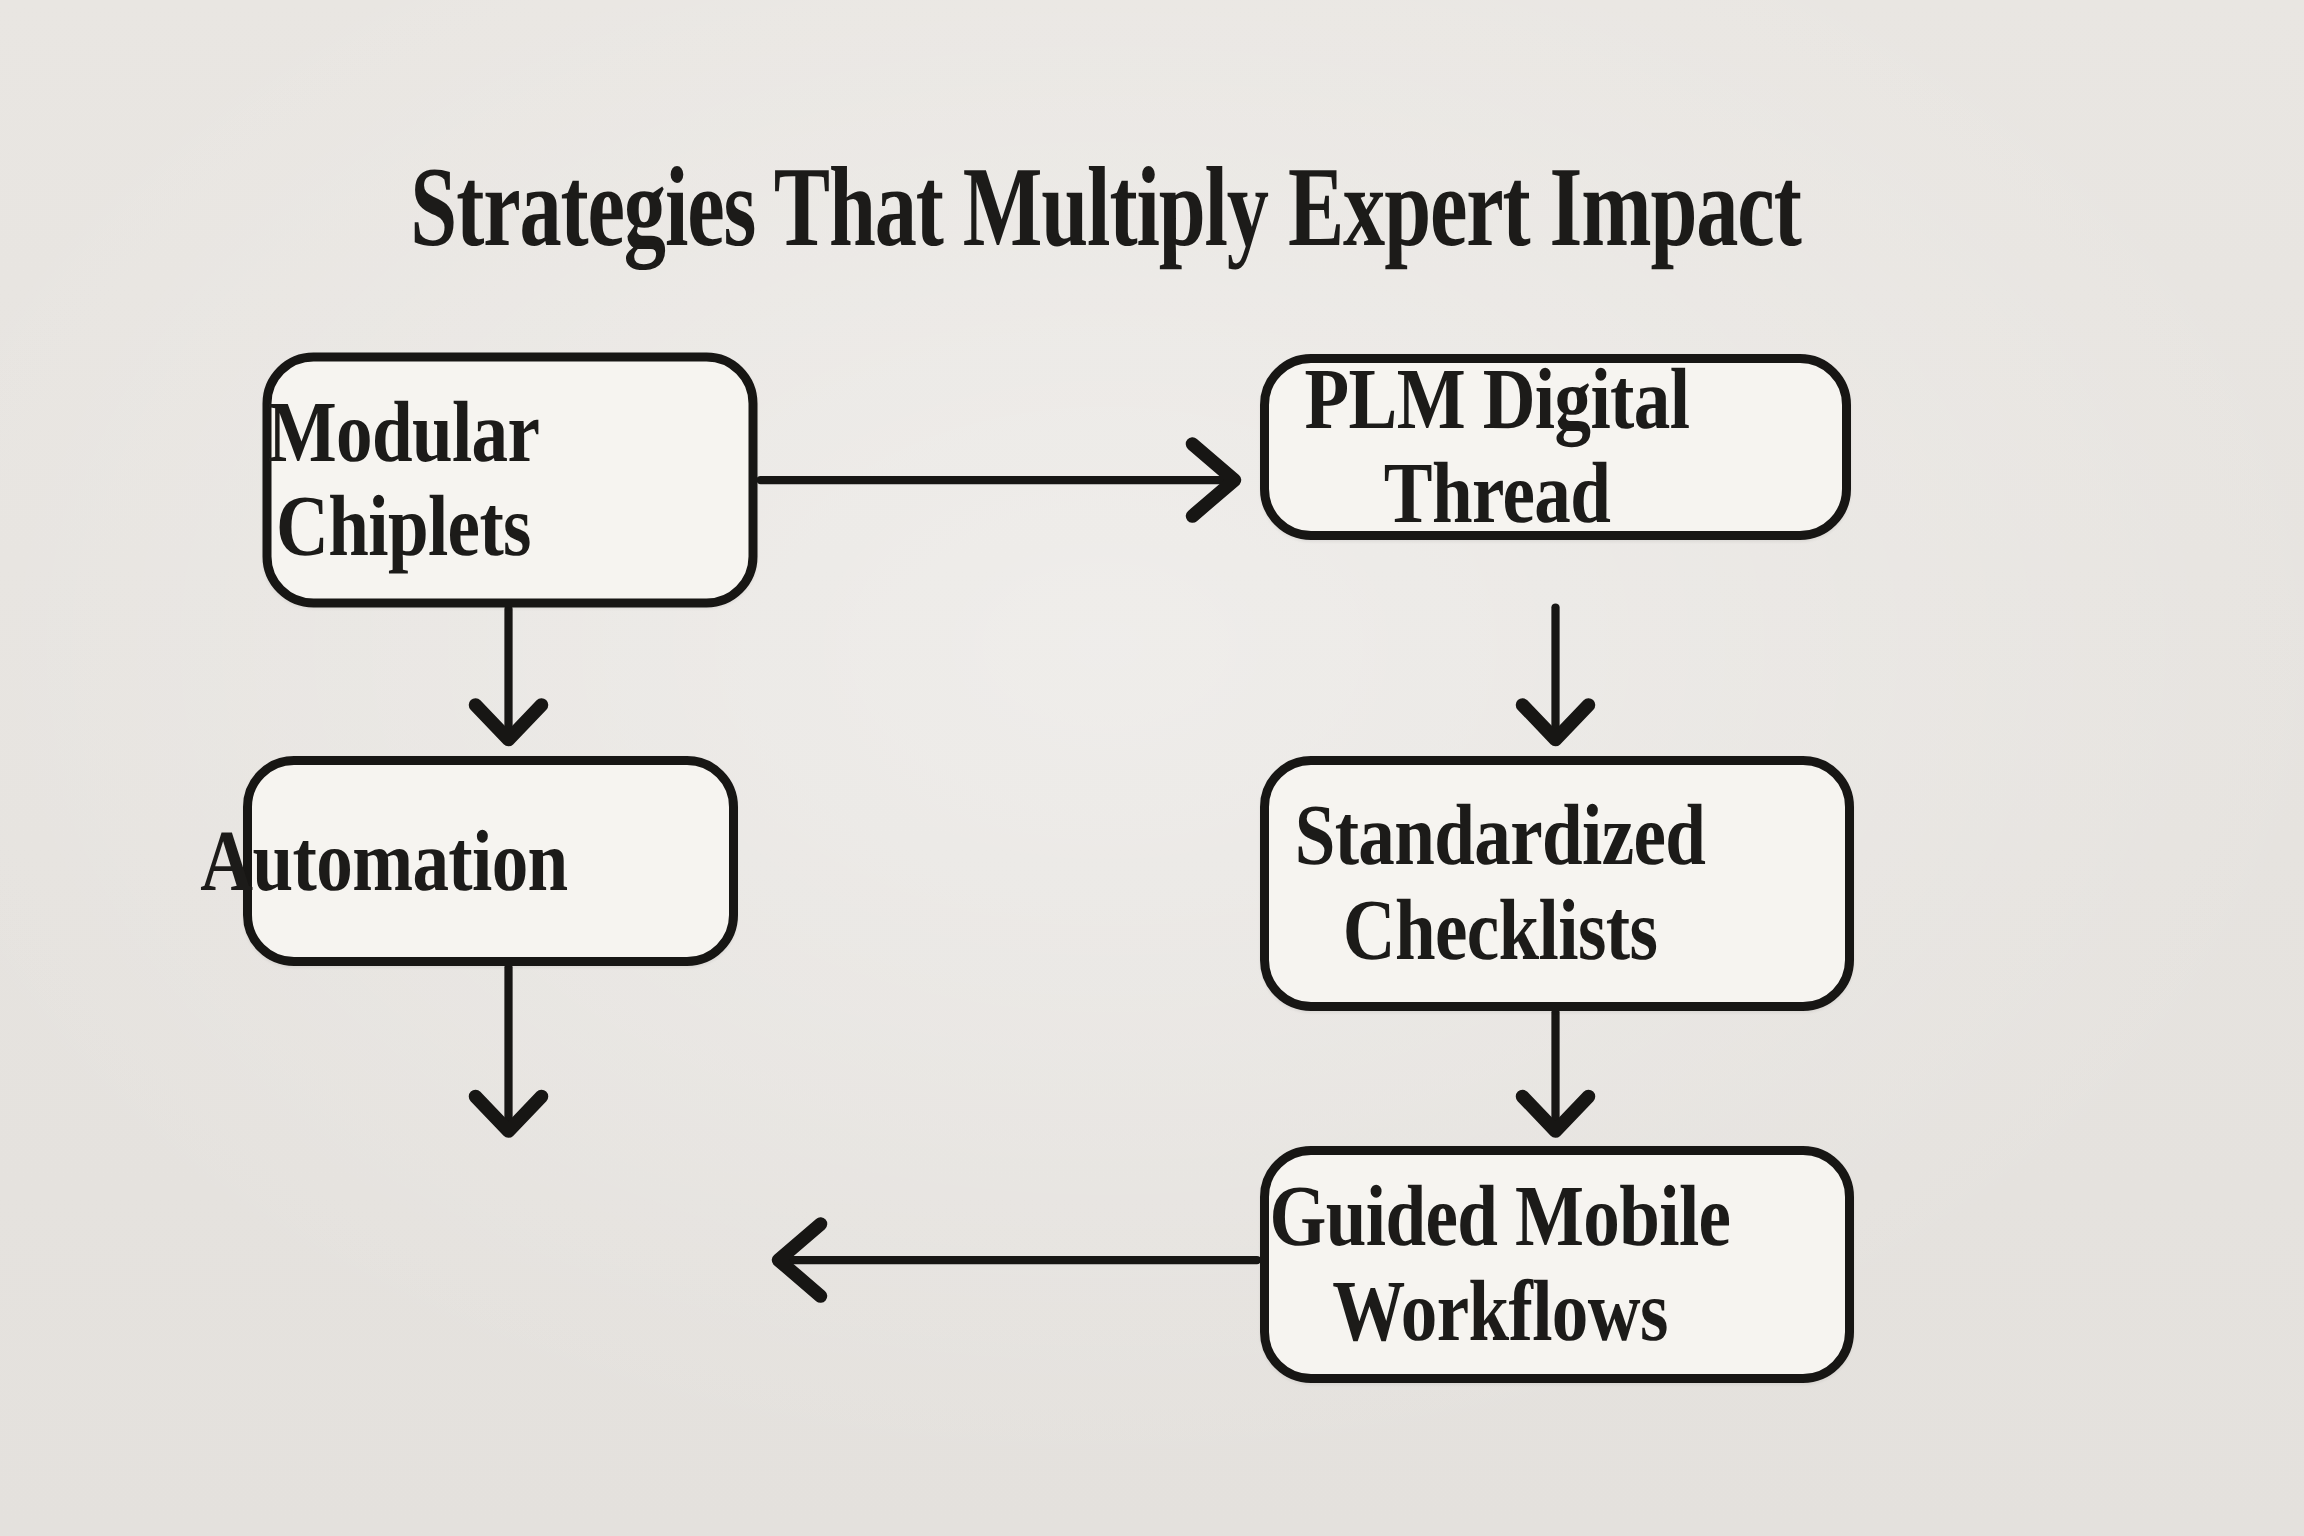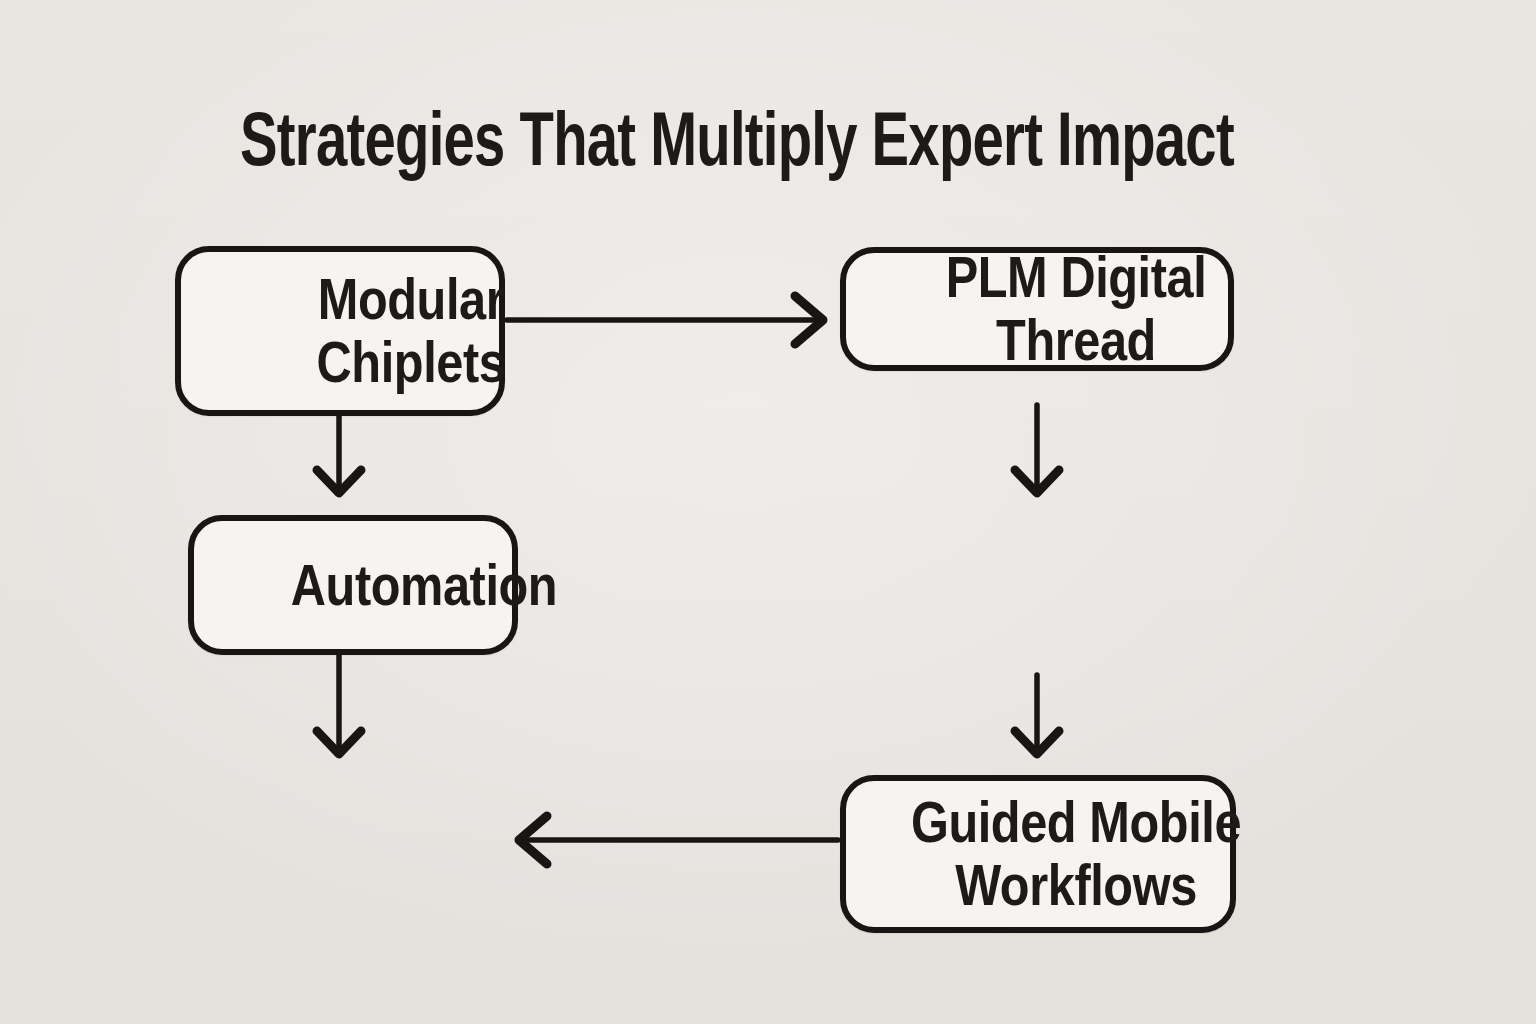--- a/index.html
+++ b/index.html
@@ -12,20 +12,21 @@
     overflow: hidden;
     font-family: "Liberation Sans", "DejaVu Sans", sans-serif;
   }
   .canvas {
     position: relative;
     width: 1536px;
     height: 1024px;
     background:
       radial-gradient(ellipse 1200px 800px at 48% 42%, rgba(255,255,255,0.35), rgba(255,255,255,0) 70%),
       linear-gradient(180deg, #e9e6e2 0%, #e6e3df 55%, #e4e1dd 100%);
+    font-family: Liberation Serif, serif;
   }
   .title {
     position: absolute;
     top: 96px;
     left: -31px;
     width: 1536px;
     text-align: center;
     font-size: 76px;
     font-weight: 700;
     line-height: 1.12;
@@ -36,40 +37,39 @@
     transform-origin: 50% 50%;
   }
   .node {
     position: absolute;
     box-sizing: border-box;
     background: #f6f4f0;
     border: 6px solid #171614;
     border-radius: 34px;
     display: flex;
     align-items: center;
-    justify-content: flex-start;
+    justify-content: flex-end;
     box-shadow: 0 1px 2px rgba(0,0,0,0.06);
-    margin-top: 11px;
   }
   .node-label {
     flex: 0 0 auto;
     width: 460px;
     text-align: center;
     font-size: 58px;
     font-weight: 700;
     line-height: 1.08;
     letter-spacing: -0.5px;
     color: #1c1b19;
     white-space: pre-line;
     transform: scaleX(0.84);
     transform-origin: 50% 50%;
   }
   
   .node-modular     { left: 175px; top: 235px; width: 330px; height: 170px; }
-  .node-automation  { left: 188px; top: 504px; width: 330px; height: 140px; }
+  .node-automation  { left: 162px; top: 504px; width: 330px; height: 140px; }
   .node-cloudeda    { left: 173px; top: 764px; width: 329px; height: 151px; }
   
   .node-plm         { left: 840px; top: 236px; width: 394px; height: 124px; }
   .node-checklists  { left: 840px; top: 504px; width: 396px; height: 170px; }
   .node-guided      { left: 840px; top: 764px; width: 396px; height: 158px; }
 
   .arrows {
     position: absolute;
     inset: 0;
     width: 1536px;
@@ -137,20 +137,24 @@
 
   <div class="node node-plm">
     <div class="node-label">PLM Digital
 Thread</div>
   </div>
 
   <div class="node node-automation">
     <div class="node-label">Automation</div>
   </div>
 
+  <div class="node node-checklists">
+    <div class="node-label">Standardized
+Checklists</div>
+  </div>
 
 
   <div class="node node-guided">
     <div class="node-label">Guided Mobile
 Workflows</div>
   </div>
 
 </div>
 
 </body></html>

